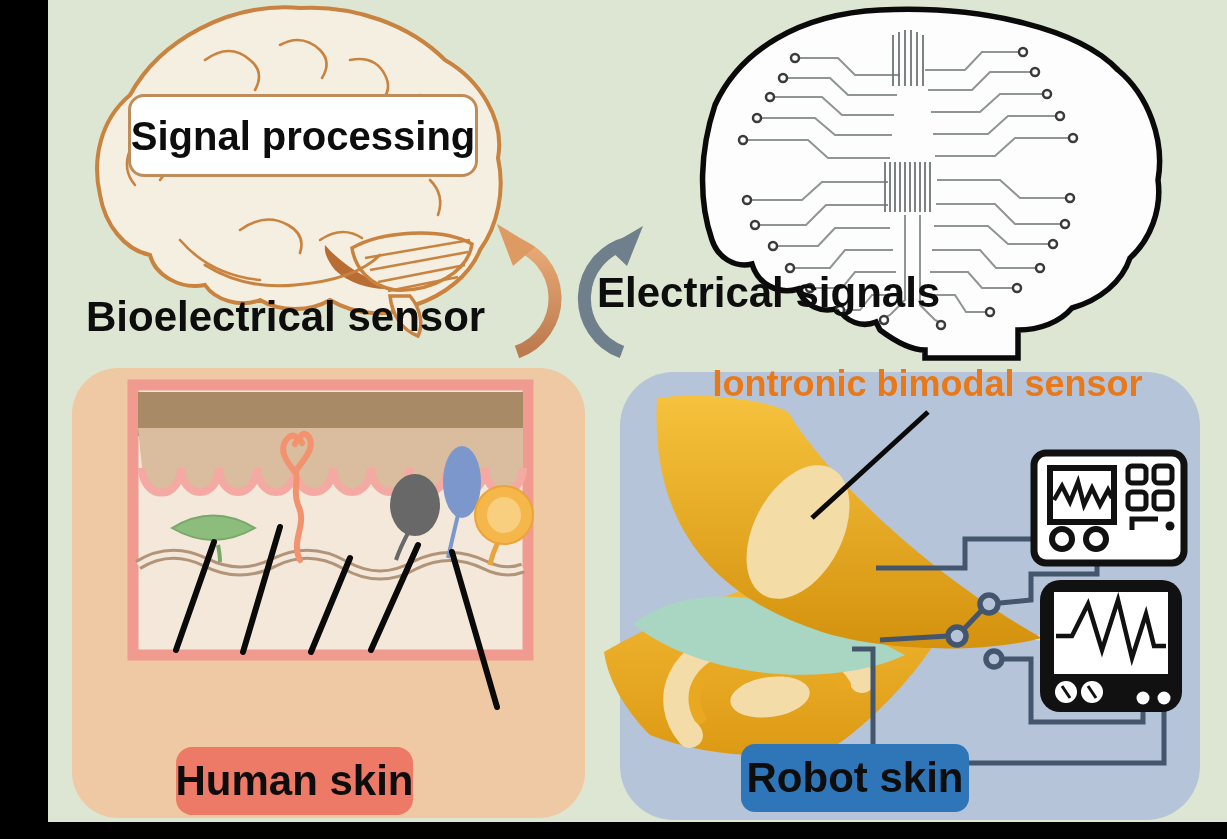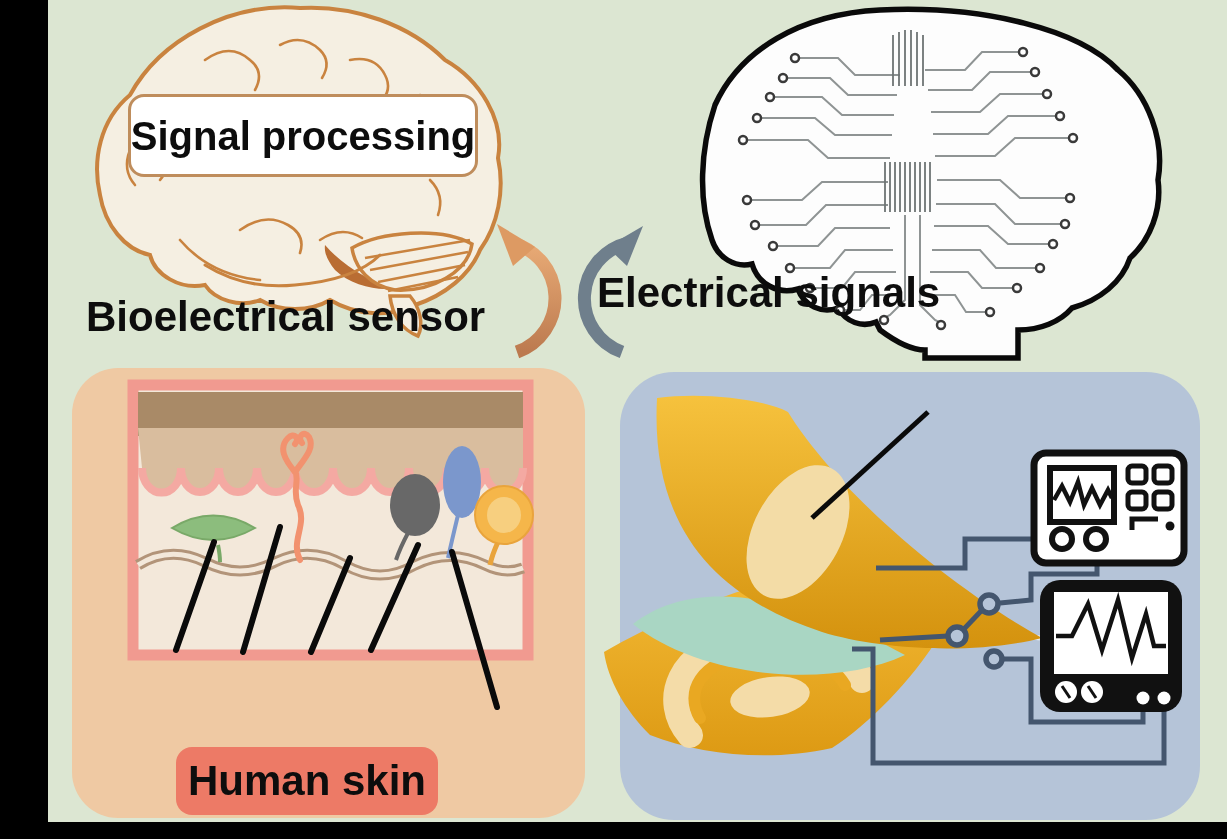--- a/index.html
+++ b/index.html
@@ -20,21 +20,21 @@
     border:3px solid #bf8d5c;border-radius:16px;font-size:40px;
   }
   .box-decoupling{
     left:823px;top:88px;width:233px;height:70px;background:#fff;
     border:4px solid #000;font-size:40px;
   }
   .txt-bio{left:86px;top:296px;font-size:42px;}
   .txt-elec{left:584px;top:272px;font-size:42px;margin-left:13px;}
   .txt-iontronic{left:700px;top:366px;width:455px;font-size:36px;color:#e87818;justify-content:center;}
   .box-human{
-    left:176px;top:747px;width:262px;height:68px;background:#ed7a66;
+    left:176px;top:747px;width:237px;height:68px;background:#ed7a66;
     border-radius:16px;font-size:42px;
   }
   .box-robot{
     left:741px;top:744px;width:228px;height:68px;background:#2f76b8;
     border-radius:14px;font-size:42px;
   }
 </style>
 </head>
 <body>
 
@@ -277,21 +277,27 @@
 
 
   <div class="lbl txt-bio">
     <span>Bioelectrical sensor</span>
   </div>
 
   <div class="lbl txt-elec">
     <span>Electrical signals</span>
   </div>
 
+  <div class="lbl txt-iontronic">
+    <span>Iontronic bimodal sensor</span>
+  </div>
 
   <div class="lbl box-human">
     <span>Human skin</span>
   </div>
 
+  <div class="lbl box-robot">
+    <span>Robot skin</span>
+  </div>
 
   <div class="bar bar-left"></div>
   <div class="bar bar-bottom"></div>
 </div>
 
 </body></html>

